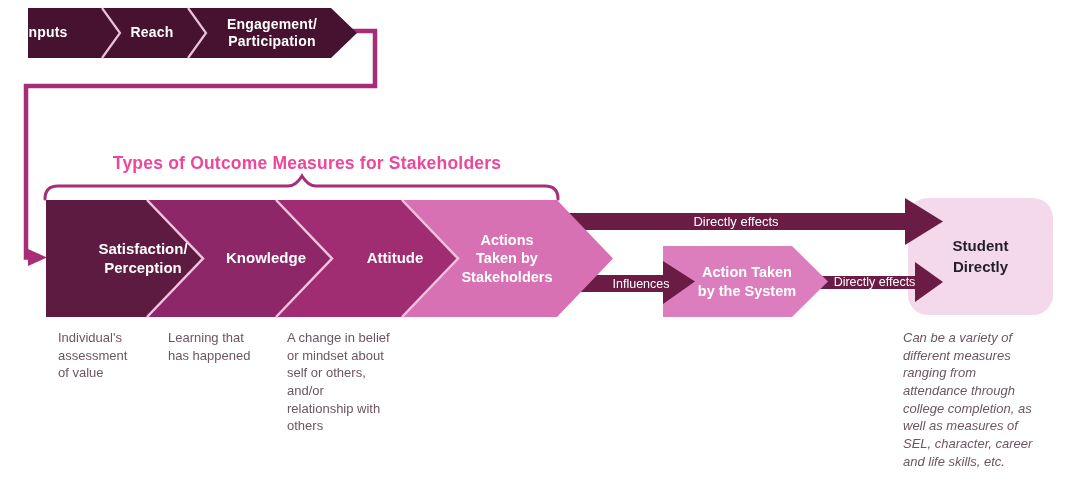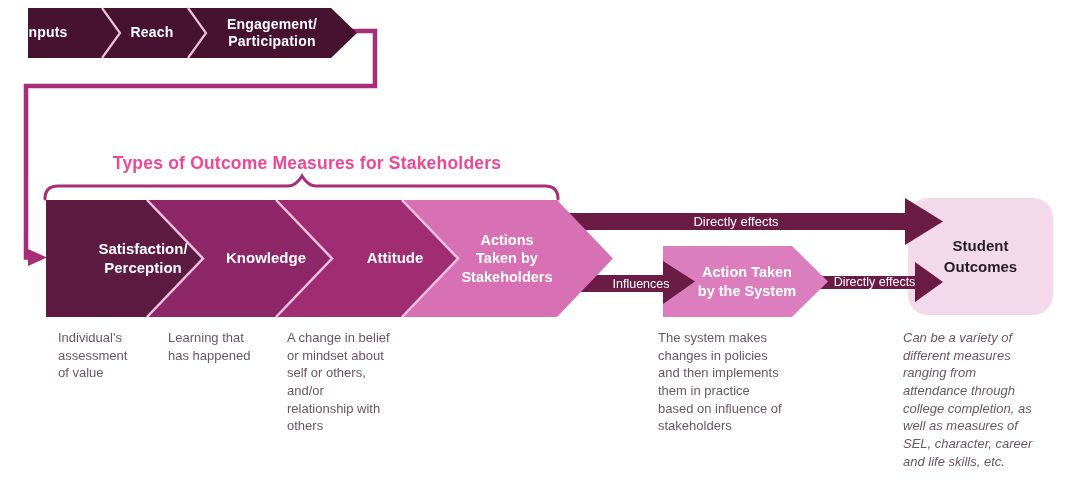--- a/index.html
+++ b/index.html
@@ -89,39 +89,33 @@
 Taken by
 Stakeholders</div>
 
   <div class="lbl arrow-lbl" style="left:600px;top:212px;width:272px;height:19px;">Directly effects</div>
   <div class="lbl arrow-lbl-sm" style="left:602px;top:274px;width:78px;height:19px;">Influences</div>
   <div class="lbl arrow-lbl-sm" style="left:812px;top:274px;width:125px;height:16px;">Directly effects</div>
 
   <div class="lbl system-lbl" style="left:672px;top:246px;width:150px;height:71px;">Action Taken
 by the System</div>
   <div class="lbl outcome-lbl" style="left:908px;top:198px;width:145px;height:117px;">Student
-Outcomes</div>
+Directly</div>
 
   <div class="desc" style="left:58px;width:100px;">Individual's
 assessment
 of value</div>
   <div class="desc" style="left:168px;width:115px;">Learning that
 has happened</div>
   <div class="desc" style="left:287px;width:135px;">A change in belief
 or mindset about
 self or others,
 and/or
 relationship with
 others</div>
-  <div class="desc" style="left:658px;width:165px;">The system makes
-changes in policies
-and then implements
-them in practice
-based on influence of
-stakeholders</div>
   <div class="desc" style="left:903px;width:168px;font-style:italic;">Can be a variety of
 different measures
 ranging from
 attendance through
 college completion, as
 well as measures of
 SEL, character, career
 and life skills, etc.</div>
 
 </div>

